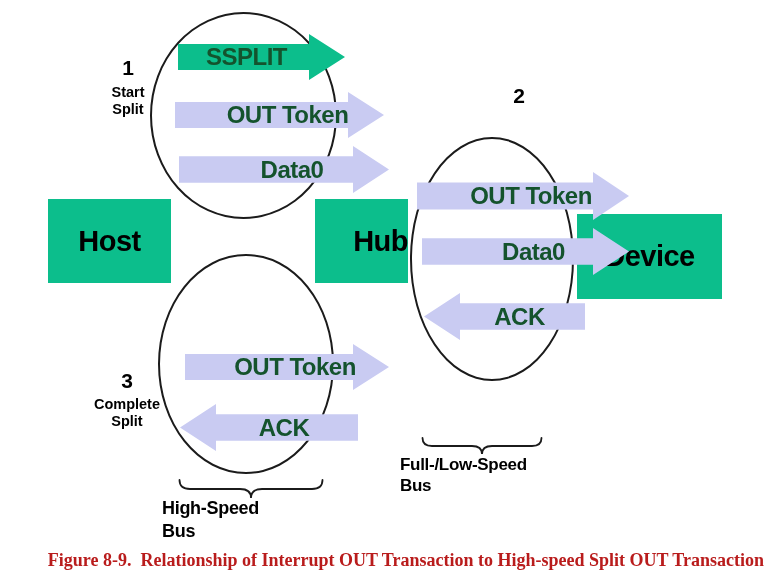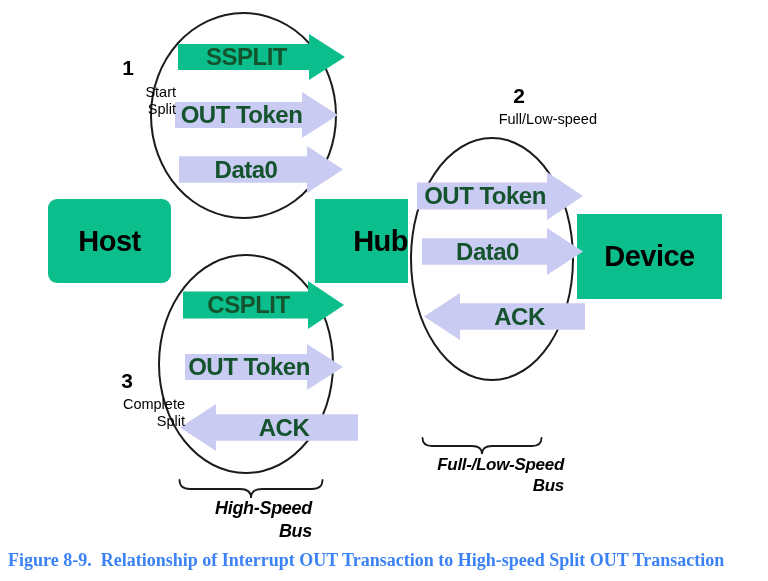--- a/index.html
+++ b/index.html
@@ -11,77 +11,77 @@
   #canvas{
     position:relative;width:768px;height:581px;background:#fff;overflow:hidden;
     font-family:"Liberation Sans",sans-serif;color:#000;
   }
   
   .node{
     position:absolute;background:var(--green);
     display:flex;align-items:center;justify-content:center;
     font-weight:bold;font-size:29px;letter-spacing:-0.5px;color:#000;
   }
-  #host{left:48px;top:199px;width:123px;height:84px;border-radius:9px;}
+  #host{left:48px;top:199px;width:123px;height:84px;}
   #hub{left:315px;top:199px;width:93px;height:84px;justify-content:flex-end;}
   #device{left:577px;top:214px;width:145px;height:85px;}
   
   .ellipse{
     position:absolute;border:2px solid #1b1b1b;border-radius:50%;
     background:transparent;
   }
   #ellipse1{left:150px;top:12px;width:183px;height:203px;}
   #ellipse2{left:410px;top:137px;width:160px;height:240px;}
   #ellipse3{left:158px;top:254px;width:172px;height:216px;}
   
   .arrow{
     position:absolute;display:flex;align-items:center;
     font-weight:bold;font-size:24px;letter-spacing:-0.5px;color:#14532d;
     justify-content:center;
   }
   .arrow.green{background:var(--green);}
-  .arrow.lav{background:var(--lav);}
+  .arrow.lav{background:var(--lav);padding-left:46px;}
   .arrow.right{
     clip-path:polygon(0 22%, calc(100% - 36px) 22%, calc(100% - 36px) 0, 100% 50%, calc(100% - 36px) 100%, calc(100% - 36px) 78%, 0 78%);
     padding-right:30px;
   }
   .arrow.left{
     clip-path:polygon(100% 22%, 36px 22%, 36px 0, 0 50%, 36px 100%, 36px 78%, 100% 78%);
     padding-left:30px;
   }
   #a-ssplit {left:178px;top:34px; width:137px;height:46px;}
   #a-out1   {left:175px;top:92px; width:133px;height:46px;}
   #a-data1  {left:179px;top:146px;width:134px;height:47px;}
   #a-out2   {left:417px;top:172px;width:136px;height:48px;}
   #a-data2  {left:422px;top:228px;width:131px;height:47px;}
   #a-ack2   {left:424px;top:293px;width:131px;height:47px;}
   #a-csplit {left:183px;top:281px;width:131px;height:48px;}
   #a-out3   {left:185px;top:344px;width:128px;height:46px;}
   #a-ack3   {left:180px;top:404px;width:148px;height:47px;}
   
   .gnum{position:absolute;text-align:center;font-weight:bold;font-size:21px;}
-  .gname{position:absolute;text-align:right;font-weight:normal;font-size:14.5px;line-height:1.18;white-space:pre-line;margin-left:8px;}
+  .gname{position:absolute;text-align:center;font-weight:bold;font-size:14.5px;line-height:1.18;white-space:pre-line;}
   #g1num{left:98px;top:56px;width:60px;}
   #g1name{left:88px;top:84px;width:80px;}
   #g2num{left:489px;top:84px;width:60px;}
   #g2name{left:449px;top:111px;width:140px;}
   #g3num{left:97px;top:369px;width:60px;}
   #g3name{left:77px;top:396px;width:100px;}
   
   .brace{position:absolute;}
   #brace-left{left:178px;top:476px;}
   #brace-right{left:421px;top:434px;}
-  .busname{position:absolute;text-align:right;font-weight:bold;font-size:18px;line-height:1.25;white-space:pre-line;letter-spacing:-0.3px;font-style:italic;}
+  .busname{position:absolute;text-align:left;font-weight:bold;font-size:18px;line-height:1.25;white-space:pre-line;letter-spacing:-0.3px;}
   #bus-high{left:162px;top:497px;width:150px;}
   #bus-full{left:400px;top:454px;width:164px;font-size:17px;}
   
   #caption{
     position:absolute;left:8px;top:550px;width:756px;
     font-family:"Liberation Serif",serif;font-weight:bold;font-size:18px;
-    white-space:pre;color:#3b82f6;
+    white-space:pre;color:#b91c1c;text-align:right;
   }
 </style>
 </head>
 <body>
 
 <div id="canvas">
 
   <div class="node" id="host">
     <span>Host</span>
   </div>
@@ -109,35 +109,31 @@
   <div class="arrow lav right" id="a-out2">
     <span>OUT Token</span>
   </div>
   <div class="arrow lav right" id="a-data2">
     <span>Data0</span>
   </div>
   <div class="arrow lav left" id="a-ack2">
     <span>ACK</span>
   </div>
 
-  <div class="arrow green right" id="a-csplit">
-    <span>CSPLIT</span>
-  </div>
   <div class="arrow lav right" id="a-out3">
     <span>OUT Token</span>
   </div>
   <div class="arrow lav left" id="a-ack3">
     <span>ACK</span>
   </div>
 
   <div class="gnum" id="g1num">1</div>
   <div class="gname" id="g1name">Start
 Split</div>
   <div class="gnum" id="g2num">2</div>
-  <div class="gname" id="g2name">Full/Low-speed</div>
   <div class="gnum" id="g3num">3</div>
   <div class="gname" id="g3name">Complete
 Split</div>
 
   <svg class="brace" id="brace-left" width="146" height="26" viewBox="0 0 146 26">
     <path d="M 1.5,4 Q 1.5,13 12,13 L 62,13 Q 73,13 73,22 Q 73,13 84,13 L 134,13 Q 144.5,13 144.5,4" fill="none" stroke="#1b1b1b" stroke-width="1.8" stroke-linecap="round"></path>
   </svg>
   <svg class="brace" id="brace-right" width="122" height="24" viewBox="0 0 122 24">
     <path d="M 1.5,4 Q 1.5,12 11,12 L 51,12 Q 61,12 61,20 Q 61,12 71,12 L 111,12 Q 120.5,12 120.5,4" fill="none" stroke="#1b1b1b" stroke-width="1.8" stroke-linecap="round"></path>
   </svg>

